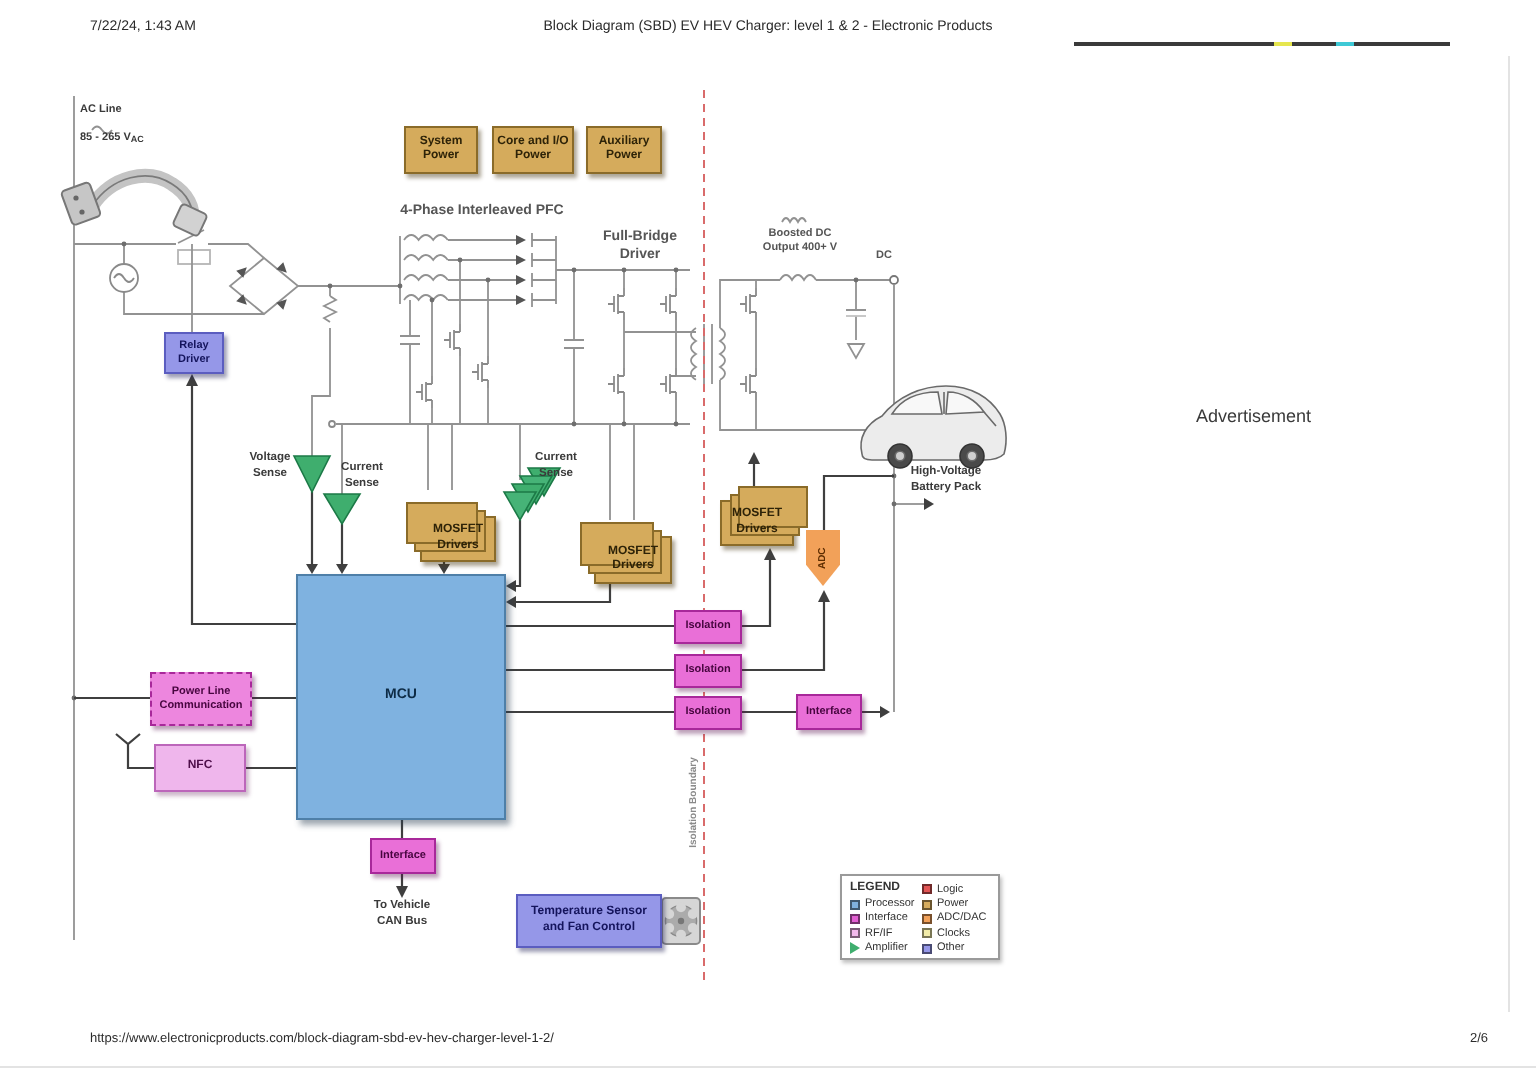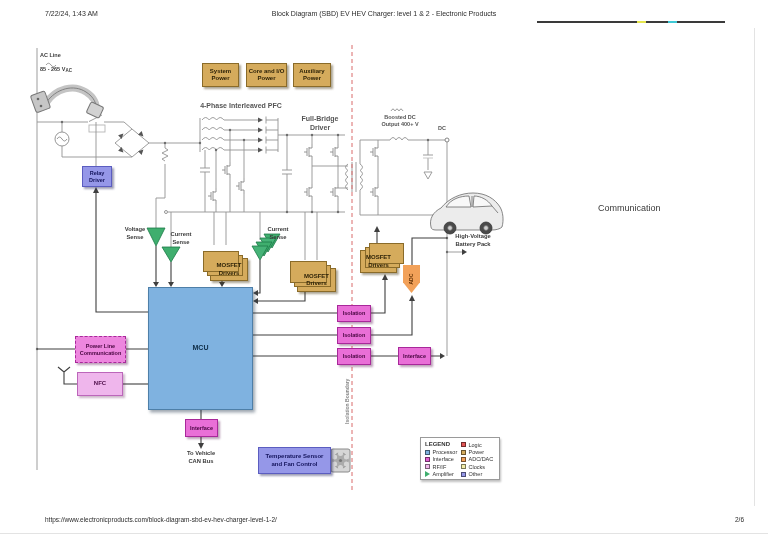--- a/index.html
+++ b/index.html
@@ -297,21 +297,21 @@
 <div class="lbl" style="left:166px;top:231px;width:30px;font-size:5.8px;">Current
 Sense</div>
 <div class="lbl" style="left:263px;top:226px;width:30px;font-size:5.8px;">Current
 Sense</div>
 <div class="lbl" style="left:450px;top:233px;width:46px;font-size:5.8px;">High-Voltage
 Battery Pack</div>
 <div class="lbl" style="left:181px;top:450px;width:40px;font-size:5.8px;">To Vehicle
 CAN Bus</div>
 <div class="lbl vert" style="left:317px;top:398px;width:60px;">Isolation Boundary</div>
 
-<div class="abs" style="left:598px;top:203px;font-size:9px;color:#3a3a3a;">Communication</div>
+<div class="abs" style="left:598px;top:203px;font-size:9px;color:#3a3a3a;">Advertisement</div>
 
 <div class="legend">
   <div class="lg-col" style="left:4px;">
     <div class="lg-title">LEGEND</div>
     <div class="lg-row">
         <span class="sw sw-processor"></span>
         <span>Processor</span>
       </div>
     <div class="lg-row">
         <span class="sw sw-interface"></span>

